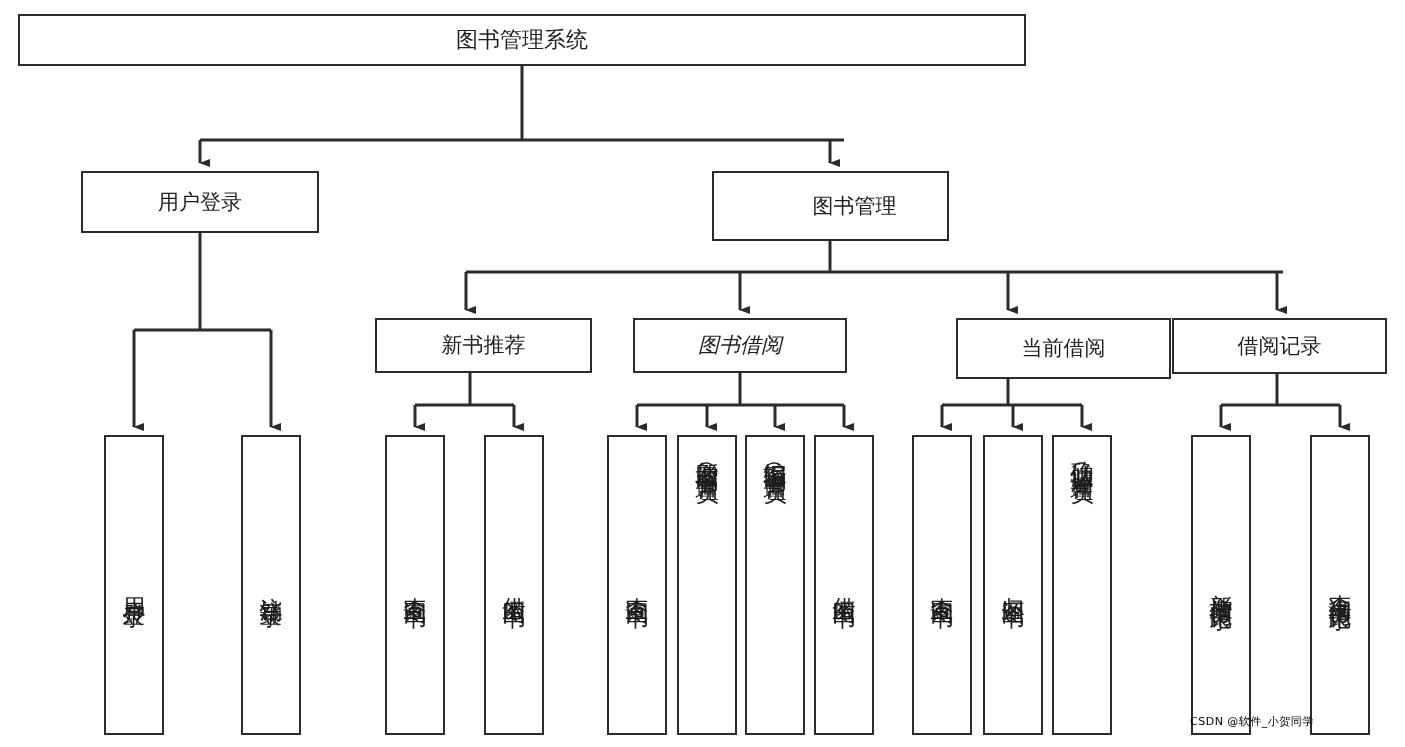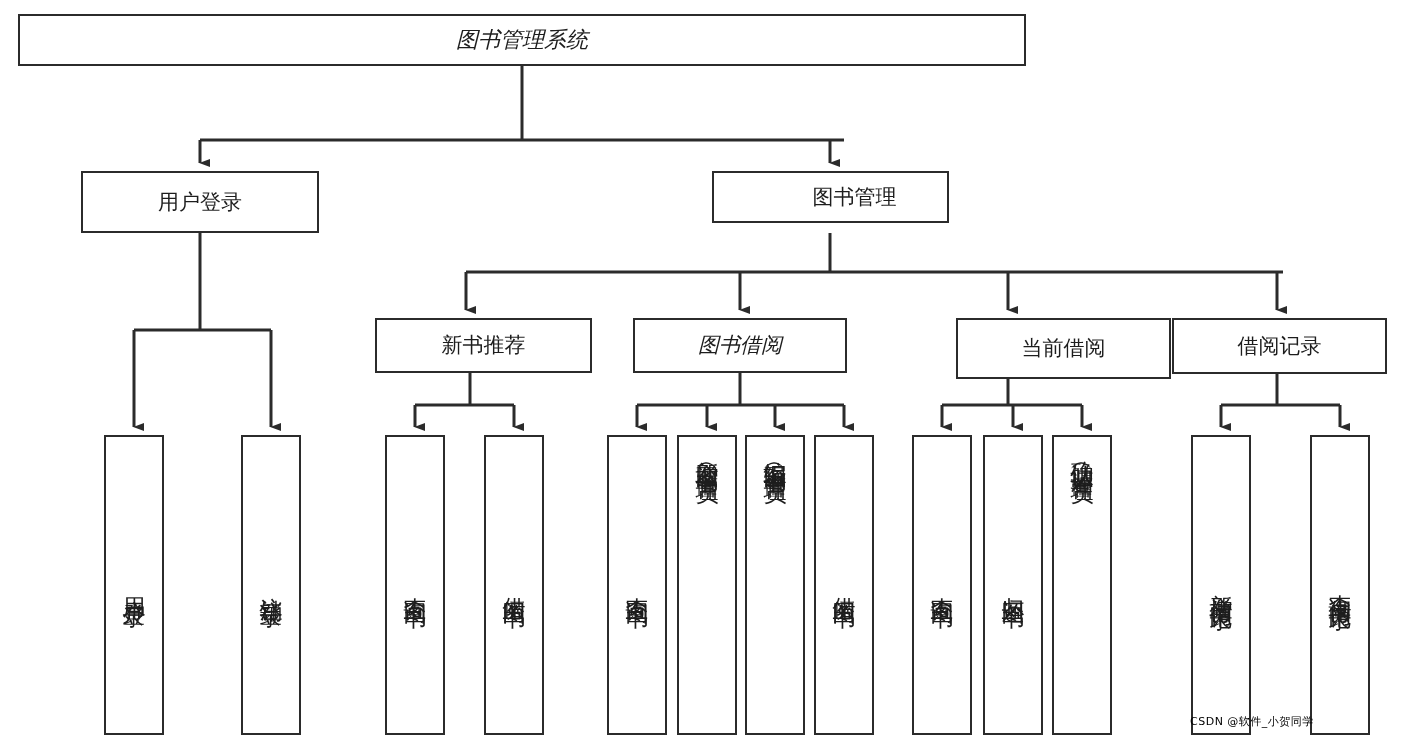--- a/index.html
+++ b/index.html
@@ -18,21 +18,21 @@
     align-items:center;
     justify-content:center;
   }
   .node .lbl{
     color:#1d1d1d;
     line-height:1.18;
     white-space:nowrap;
     text-align:center;
   }
   .node.h .lbl{font-size:21px;}
-  .node.root .lbl{font-size:22px;font-style:italic;}
+  .node.root .lbl{font-size:22px;}
   
   .node.v{align-items:flex-start;padding-top:6px;}
   .node.v .lbl{
     writing-mode:vertical-rl;
     text-orientation:upright;
     font-size:23px;
     letter-spacing:3px;
     white-space:nowrap;
     line-height:1;
   }
@@ -102,21 +102,21 @@
     </g>
   </svg>
 
   <div class="node root" style="left:18px;top:14px;width:1008px;height:52px;">
     <span class="lbl">图书管理系统</span>
   </div>
 
   <div class="node h" style="left:81px;top:171px;width:238px;height:62px;">
     <span class="lbl">用户登录</span>
   </div>
-  <div class="node h" style="left:712px;top:171px;width:237px;height:52px;padding-left:48px;">
+  <div class="node h" style="left:712px;top:171px;width:237px;height:70px;padding-left:48px;">
     <span class="lbl">图书管理</span>
   </div>
 
   <div class="node h" style="left:362px;top:318px;width:217px;height:55px;margin-left:13px;">
     <span class="lbl">新书推荐</span>
   </div>
   <div class="node h" style="left:633px;top:318px;width:214px;height:55px;font-style:italic;">
     <span class="lbl">图书借阅</span>
   </div>
   <div class="node h" style="left:956px;top:318px;width:215px;height:61px;">

